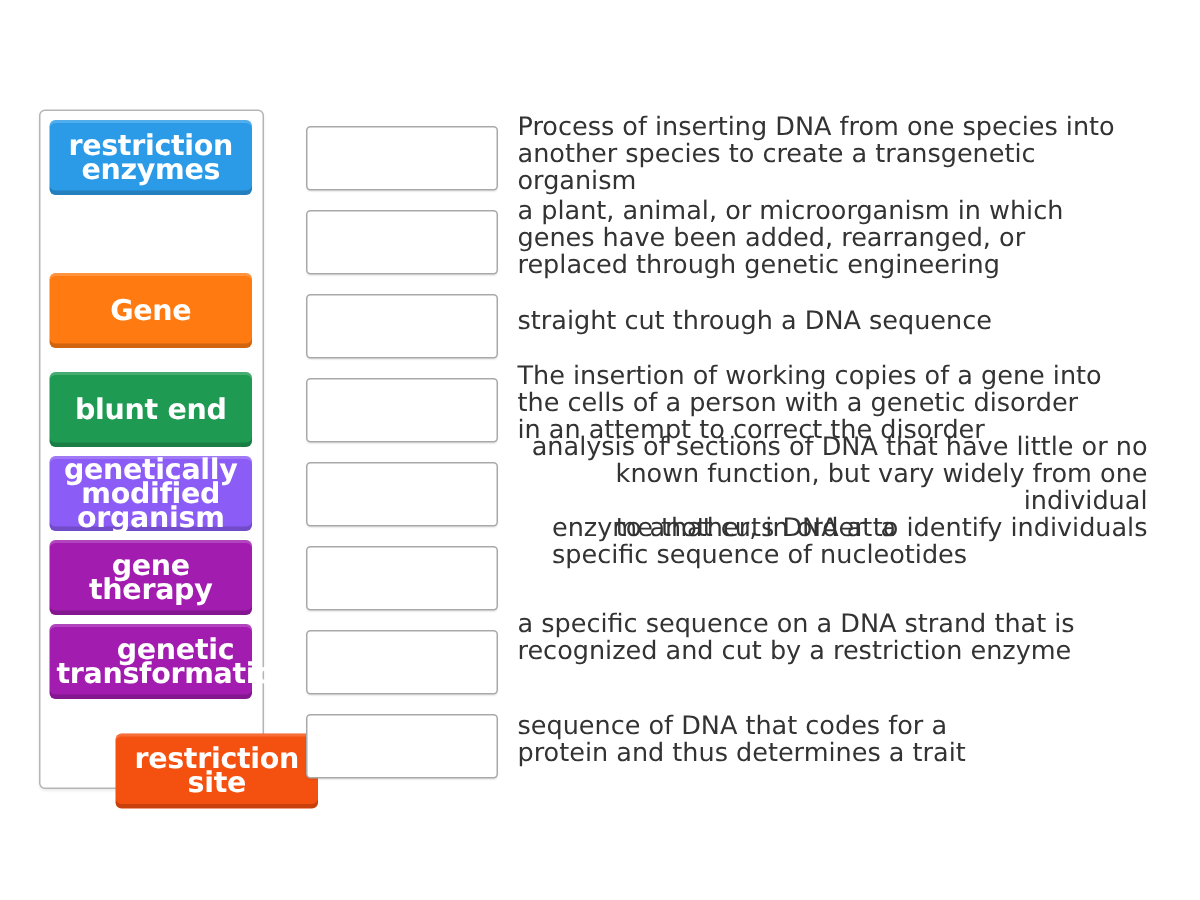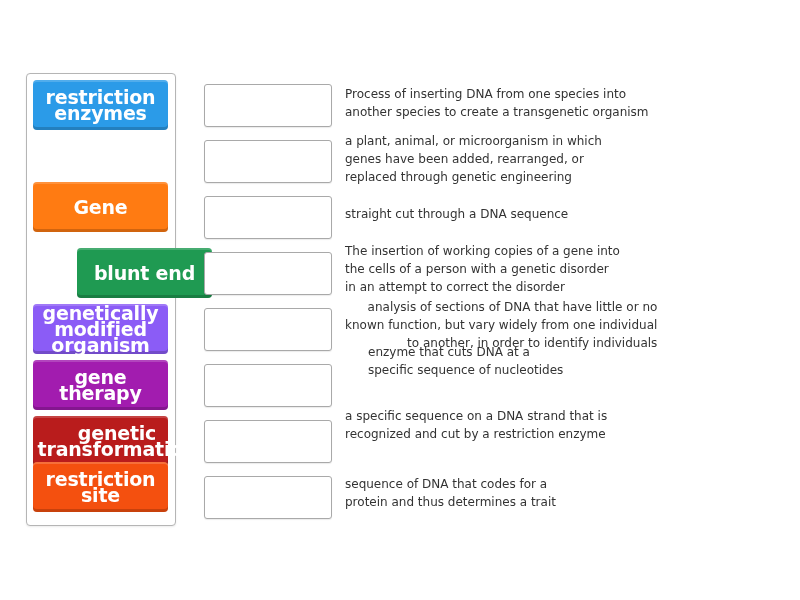--- a/index.html
+++ b/index.html
@@ -21,50 +21,50 @@
       letter-spacing: -0.2px;
     }
     .tile span { white-space: pre-line; }
     .drop {
       position: absolute; left: 204px; width: 126px; height: 41px;
       border: 1px solid #a9a9a9; border-radius: 3px; background: #fff;
       box-shadow: 0 1px 1px rgba(0,0,0,0.08);
     }
     .desc {
       position: absolute; left: 345px; width: 420px; color: #333;
-      font-size: 12px; line-height: 18px; white-space: pre-line;
+      font-size: 17px; line-height: 18px; white-space: pre-line;
       display: flex; align-items: center;
     }
   </style>
 </head>
 <body>
 
 <div class="tile-panel">
   <div class="tile" style="top:6px;background:#2b9be8;">
       <span>restriction
 enzymes</span>
     </div>
   <div class="tile" style="top:108px;background:#ff7b12;">
       <span>Gene</span>
     </div>
-  <div class="tile" style="top:174px;background:#1f9a52;margin-left:44px;">
+  <div class="tile" style="top:174px;background:#1f9a52;">
       <span>blunt end</span>
     </div>
   <div class="tile" style="top:230px;background:#8b5cf6;">
       <span>genetically
 modified organism</span>
     </div>
   <div class="tile" style="top:286px;background:#a21caf;">
       <span>gene therapy</span>
     </div>
-  <div class="tile" style="top:342px;background:#b91c1c;padding-left:35px;">
+  <div class="tile" style="top:342px;background:#a21caf;padding-left:35px;">
       <span>genetic
 transformation</span>
     </div>
-  <div class="tile" style="top:388px;background:#f4500f;">
+  <div class="tile" style="top:415px;background:#f4500f;margin-left:44px;">
       <span>restriction site</span>
     </div>
 </div>
 
 <div class="drop" style="top:84px;"></div>
 <div class="drop" style="top:140px;"></div>
 <div class="drop" style="top:196px;"></div>
 <div class="drop" style="top:252px;"></div>
 <div class="drop" style="top:308px;"></div>
 <div class="drop" style="top:364px;"></div>

